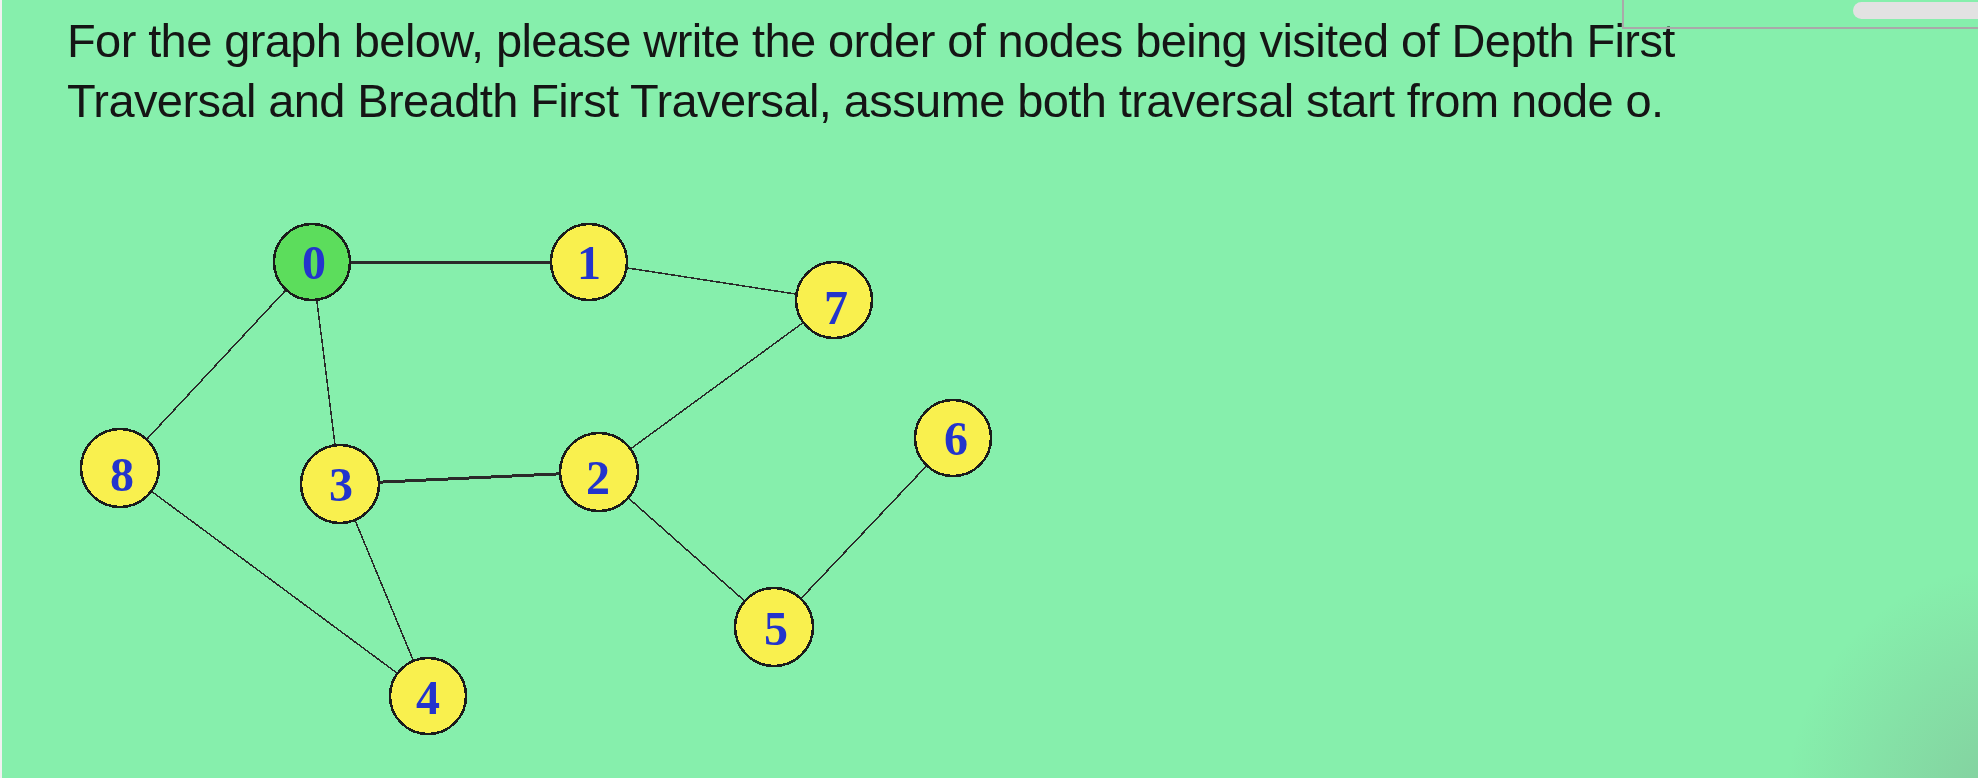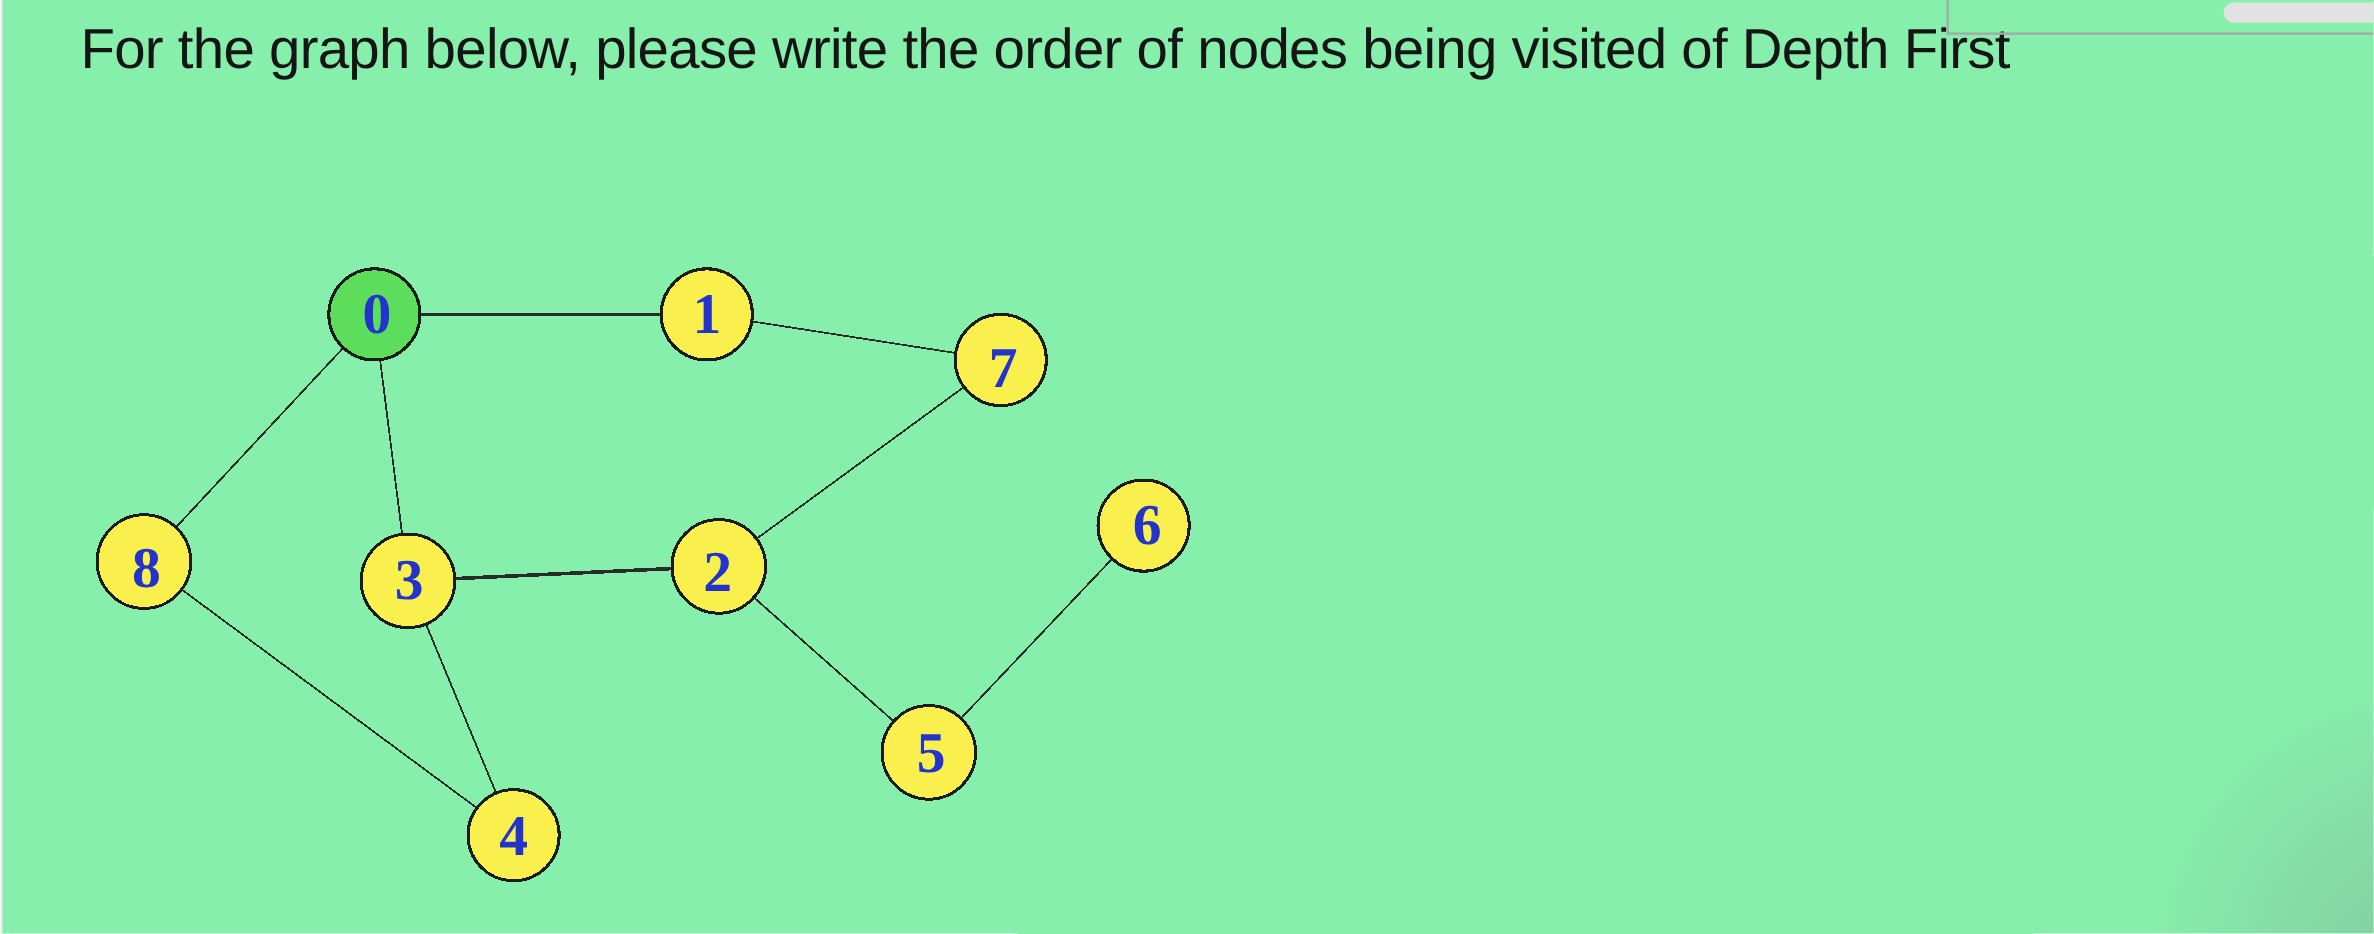--- a/index.html
+++ b/index.html
@@ -32,20 +32,21 @@
 </style>
 </head>
 <body>
 
 <div class="stage">
 
   <div class="left-edge"></div>
 
   <div class="question">
     <div>For the graph below, please write the order of nodes being visited of Depth First</div>
+    <div>Traversal and Breadth First Traversal, assume both traversal start from node o.</div>
   </div>
 
   <svg id="graph-svg" width="1978" height="778" viewBox="0 0 1978 778">
       <line x1="312" y1="262" x2="589" y2="262" stroke="#2a2a2a" stroke-width="3"></line>
       <line x1="589" y1="262" x2="834" y2="300" stroke="#2a2a2a" stroke-width="1.5"></line>
       <line x1="312" y1="262" x2="120" y2="468" stroke="#2a2a2a" stroke-width="1.5"></line>
       <line x1="312" y1="262" x2="340" y2="484" stroke="#2a2a2a" stroke-width="1.5"></line>
       <line x1="340" y1="484" x2="599" y2="472" stroke="#2a2a2a" stroke-width="3"></line>
       <line x1="599" y1="472" x2="834" y2="300" stroke="#2a2a2a" stroke-width="1.5"></line>
       <line x1="599" y1="472" x2="774" y2="627" stroke="#2a2a2a" stroke-width="1.5"></line>

